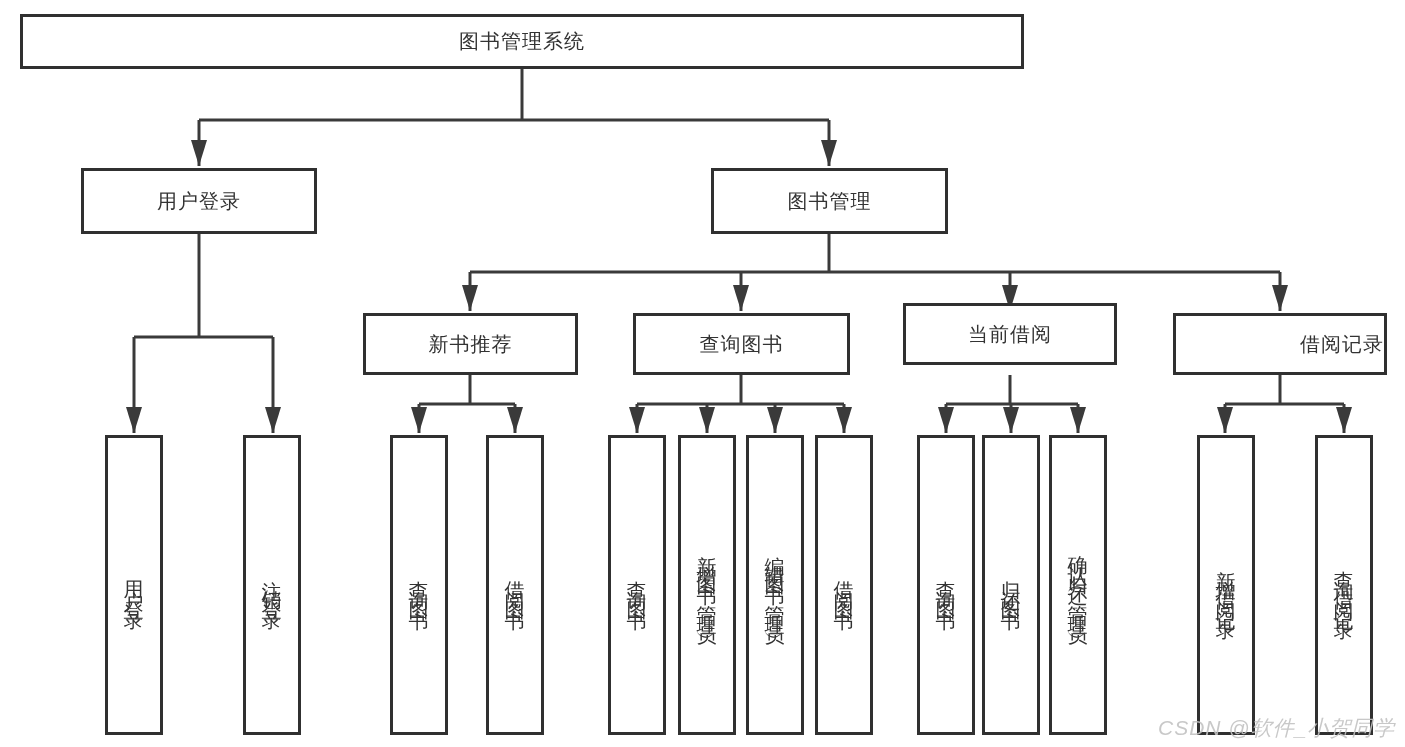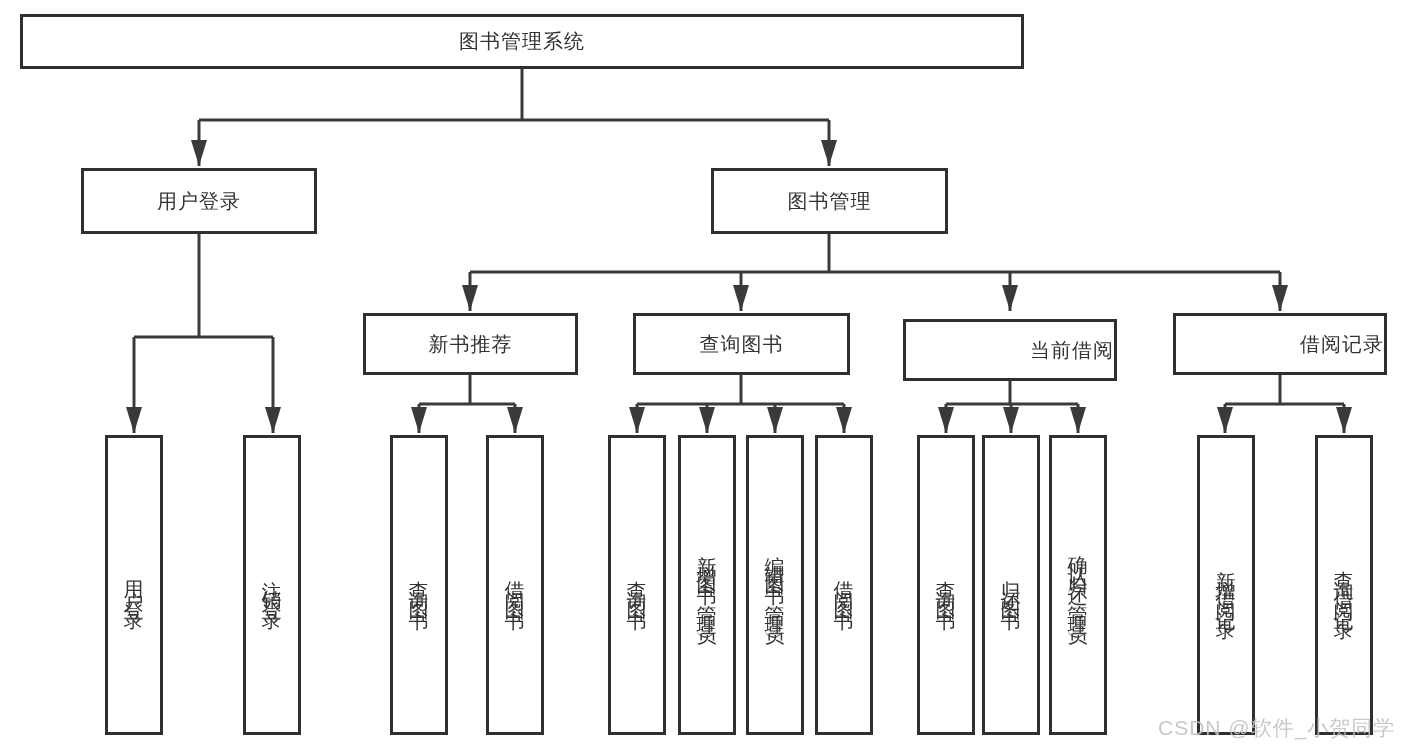--- a/index.html
+++ b/index.html
@@ -41,20 +41,21 @@
     max-height:284px;
   }
   .watermark{
     position:absolute;
     left:1158px;top:714px;
     font-size:21px;
     color:var(--watermark);
     opacity:.9;
     white-space:nowrap;
     letter-spacing:1px;
+    font-style:italic;
   }
 </style>
 </head>
 <body>
 
 <div class="canvas">
 
   <svg class="wires" viewBox="0 0 1405 747" xmlns="http://www.w3.org/2000/svg">
     <defs>
       <marker id="arrow" viewBox="0 0 26 16" refX="26" refY="8" markerWidth="26" markerHeight="16" markerUnits="userSpaceOnUse" orient="auto">
@@ -113,21 +114,21 @@
   <div class="node hnode" style="left:363px;top:313px;width:215px;height:62px;">
     <span>新书推荐</span>
   </div>
 
   <div class="node hnode" style="left:711px;top:168px;width:237px;height:66px;">
     <span>图书管理</span>
   </div>
   <div class="node hnode" style="left:633px;top:313px;width:217px;height:62px;">
     <span>查询图书</span>
   </div>
-  <div class="node hnode" style="left:903px;top:319px;width:214px;height:62px;justify-content:flex-end;">
+  <div class="node hnode" style="left:903px;top:303px;width:214px;height:62px;">
     <span>当前借阅</span>
   </div>
   <div class="node hnode" style="left:1173px;top:313px;width:214px;height:62px;justify-content:flex-end;">
     <span>借阅记录</span>
   </div>
 
   <div class="node vleaf" style="left:105px;">
     <span class="vtext">用户登录</span>
   </div>
   <div class="node vleaf" style="left:243px;">

